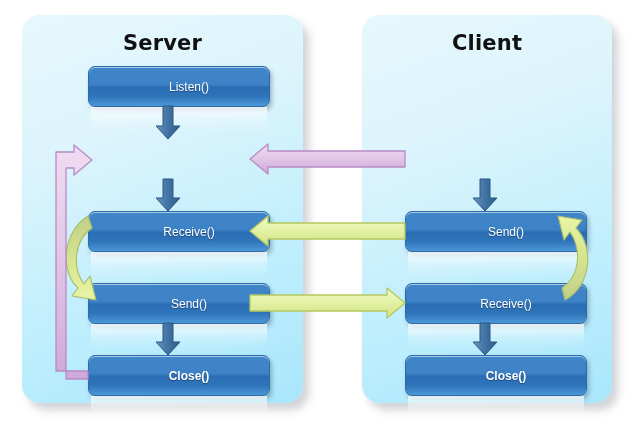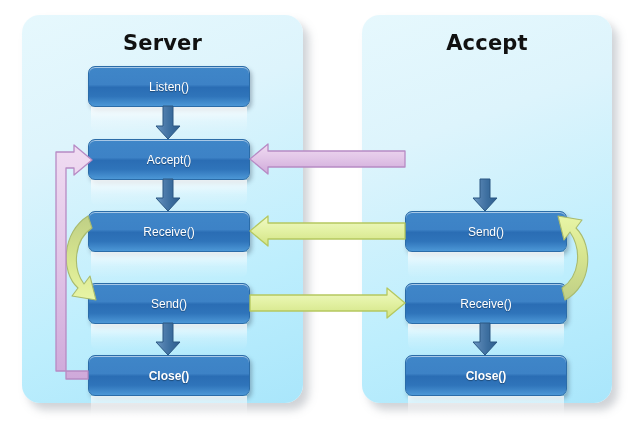--- a/index.html
+++ b/index.html
@@ -36,20 +36,21 @@
     background:linear-gradient(to bottom,#3f86c8 0%,#3d82c6 45%,#2a6db4 52%,#2f74ba 75%,#4c97d6 100%);
     border:1px solid #2b6ca8;
     box-shadow:
       0 1px 0 rgba(255,255,255,.55) inset,
       2px 3px 4px rgba(60,80,100,.38);
     color:#ffffff;
     font-size:12px;
     display:flex;align-items:center;justify-content:center;
     text-shadow:0 1px 1px rgba(0,0,0,.35);
     z-index:4;
+    padding-left:20px;
   }
   .box::after{ 
     content:"";
     position:absolute;left:2px;right:2px;top:40px;
     height:26px;
     border-radius:0 0 7px 7px;
     background:linear-gradient(to bottom,rgba(255,255,255,.78) 0%,rgba(255,255,255,.22) 55%,rgba(255,255,255,0) 100%);
     pointer-events:none;
   }
 
@@ -70,28 +71,25 @@
 </head>
 <body>
 
 <div id="stage">
 
   <div class="panel" id="panel-server">
     <div class="panel-title">Server</div>
   </div>
 
   <div class="panel" id="panel-client">
-    <div class="panel-title">Accept</div>
+    <div class="panel-title">Client</div>
   </div>
 
   <div class="box col-server row1">
     <span>Listen()</span>
-  </div>
-  <div class="box col-server row2">
-    <span>Accept()</span>
   </div>
   <div class="box col-server row3">
     <span>Receive()</span>
   </div>
   <div class="box col-server row4">
     <span>Send()</span>
   </div>
   <div class="box col-server row5">
     <span>Close()</span>
   </div>

